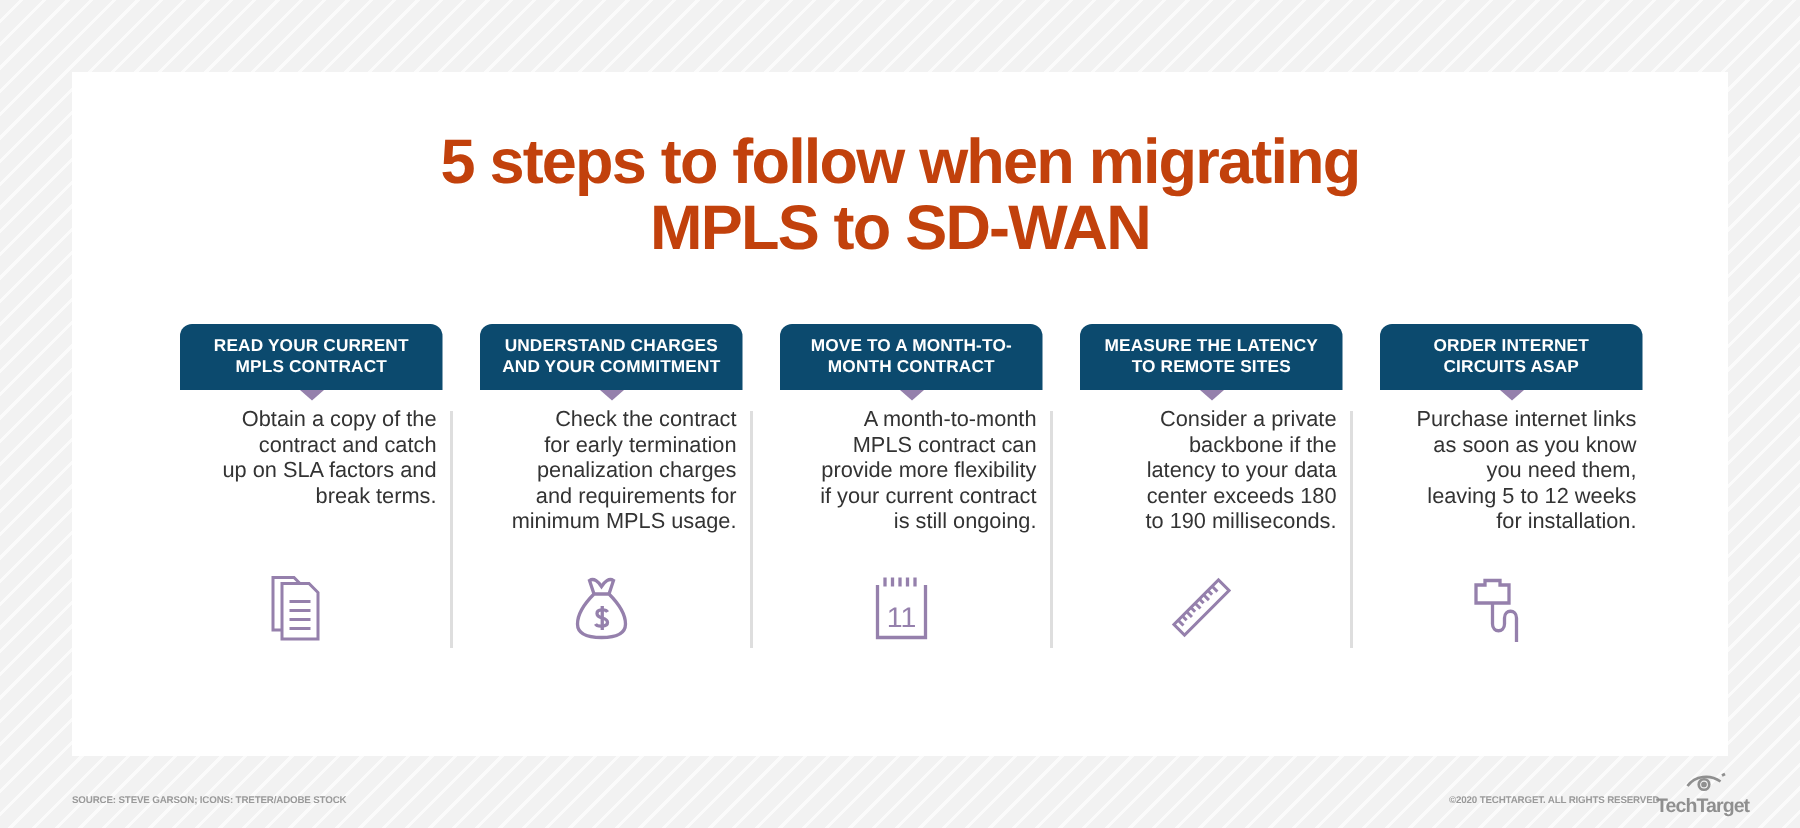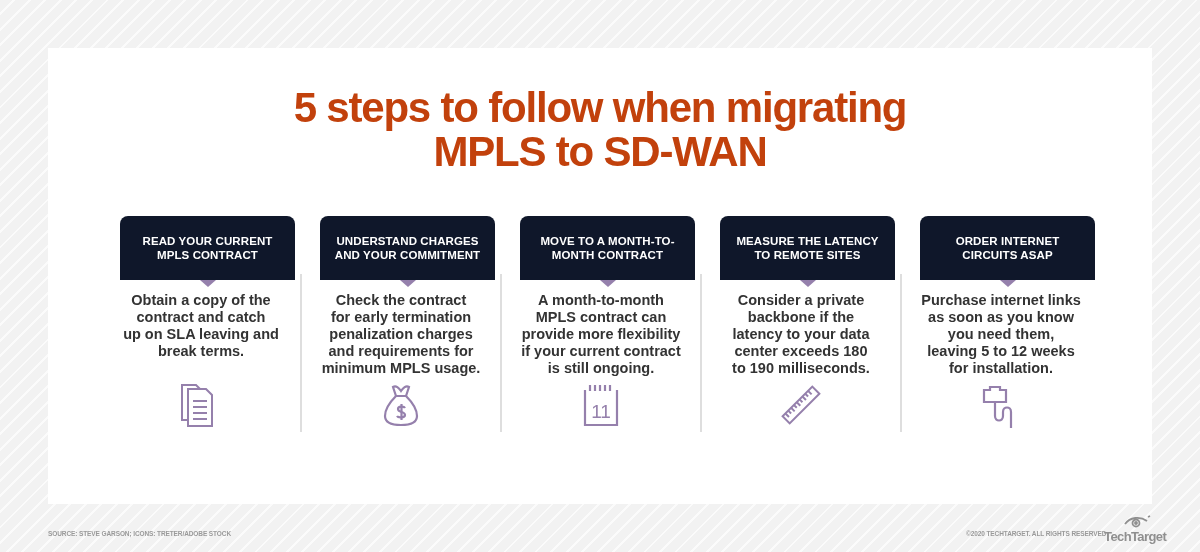--- a/index.html
+++ b/index.html
@@ -17,34 +17,34 @@
     position: absolute; left: 0; top: 86px; width: 1200px; text-align: center;
     color: #c2410c; font-weight: bold; font-size: 42px; line-height: 44px;
     letter-spacing: -1.2px;
     font-family: "Liberation Sans", sans-serif;
   }
   .title span { display: block; }
   .card {
     position: absolute; top: 216px; width: 188px; height: 216px;
   }
   .card-header {
-    position: relative; height: 64px; background: #0f172a;
+    position: relative; height: 44px; background: #0c4a6e;
     border-radius: 8px 8px 0 0;
     color: #ffffff; font-weight: bold; font-size: 11.5px; line-height: 14px;
     text-align: center; display: flex; flex-direction: column; justify-content: center;
     padding-top: 0px; box-sizing: border-box; letter-spacing: 0.1px; margin-left: 13px;
   }
   .card-header::after {
     content: ""; position: absolute; left: 50%; bottom: -7px; margin-left: -8px;
     border-left: 8px solid transparent; border-right: 8px solid transparent;
     border-top: 7px solid #9580ac;
   }
   .card-body {
-    margin-top: 12px; text-align: center; color: #333333;
-    font-size: 14.5px; line-height: 17px; padding: 0 4px; font-weight: bold;
+    margin-top: 12px; text-align: right; color: #333333;
+    font-size: 14.5px; line-height: 17px; padding: 0 4px;
   }
   .icon {
     position: absolute; left: 50%; top: 164px; width: 50px; height: 50px; margin-left: -25px;
   }
   .icon svg { width: 50px; height: 50px; display: block; }
   .divider {
     position: absolute; top: 274px; width: 2px; height: 158px; background: #dedede;
   }
   .footer-left {
     position: absolute; left: 48px; top: 530px; font-size: 6.5px; font-weight: bold;
@@ -74,21 +74,21 @@
 </h1>
 
 <div class="card" style="left:107px;">
   <div class="card-header">
     <div>READ YOUR CURRENT</div>
     <div>MPLS CONTRACT</div>
   </div>
   <div class="card-body">
     <div>Obtain a copy of the</div>
     <div>contract and catch</div>
-    <div>up on SLA leaving and</div>
+    <div>up on SLA factors and</div>
     <div>break terms.</div>
   </div>
   <div class="icon">
     <svg viewBox="0 0 50 50" fill="none" stroke="#9580ac" stroke-width="2">
       <path d="M6 5 H20 L24 9 V40 H6 Z"></path>
       <path d="M12 9 H30 L36 15 V46 H12 Z" fill="#fff"></path>
       <line x1="17" y1="21" x2="31" y2="21"></line>
       <line x1="17" y1="27" x2="31" y2="27"></line>
       <line x1="17" y1="33" x2="31" y2="33"></line>
       <line x1="17" y1="39" x2="31" y2="39"></line>

